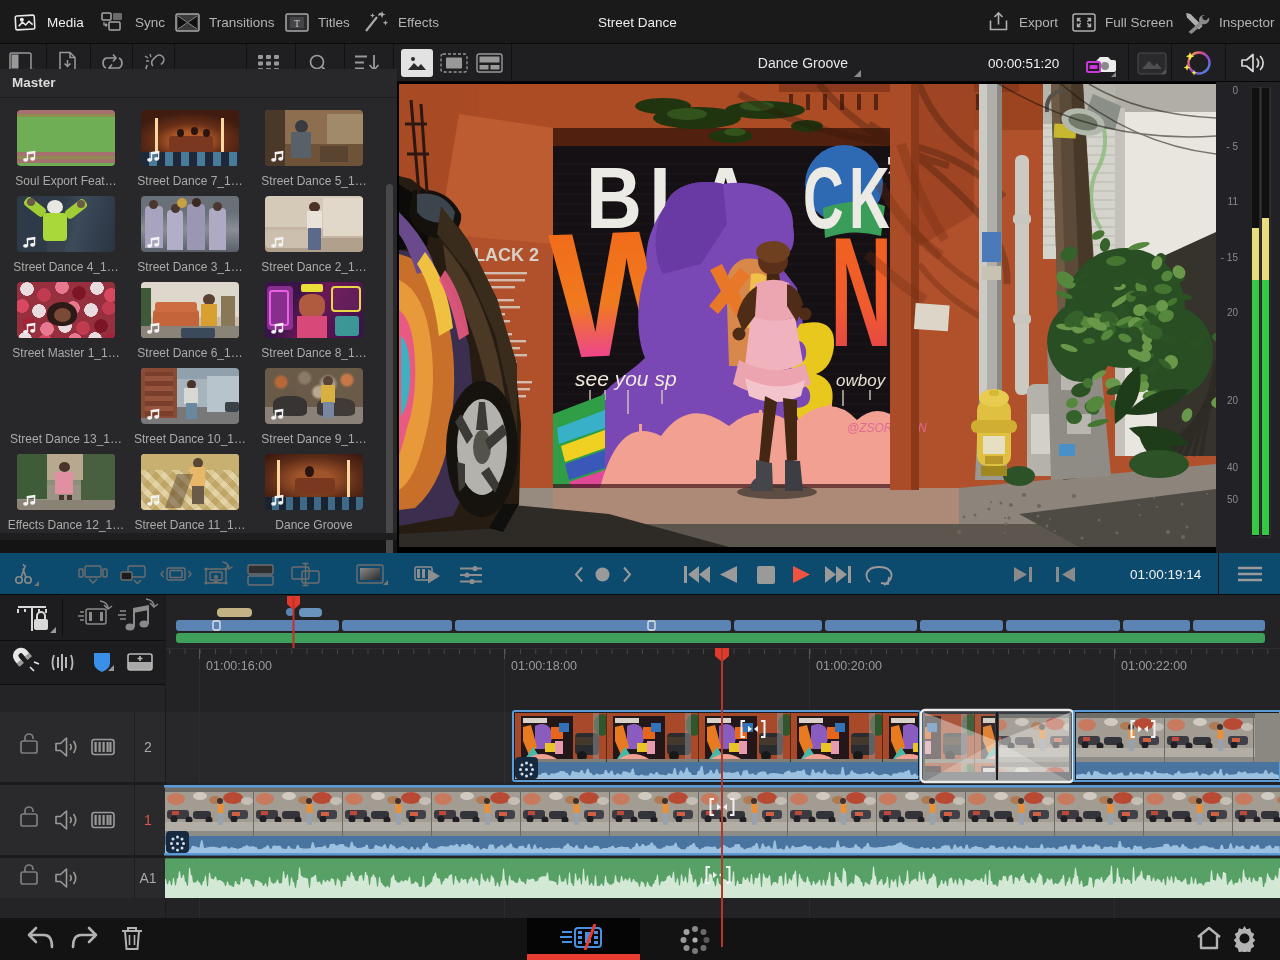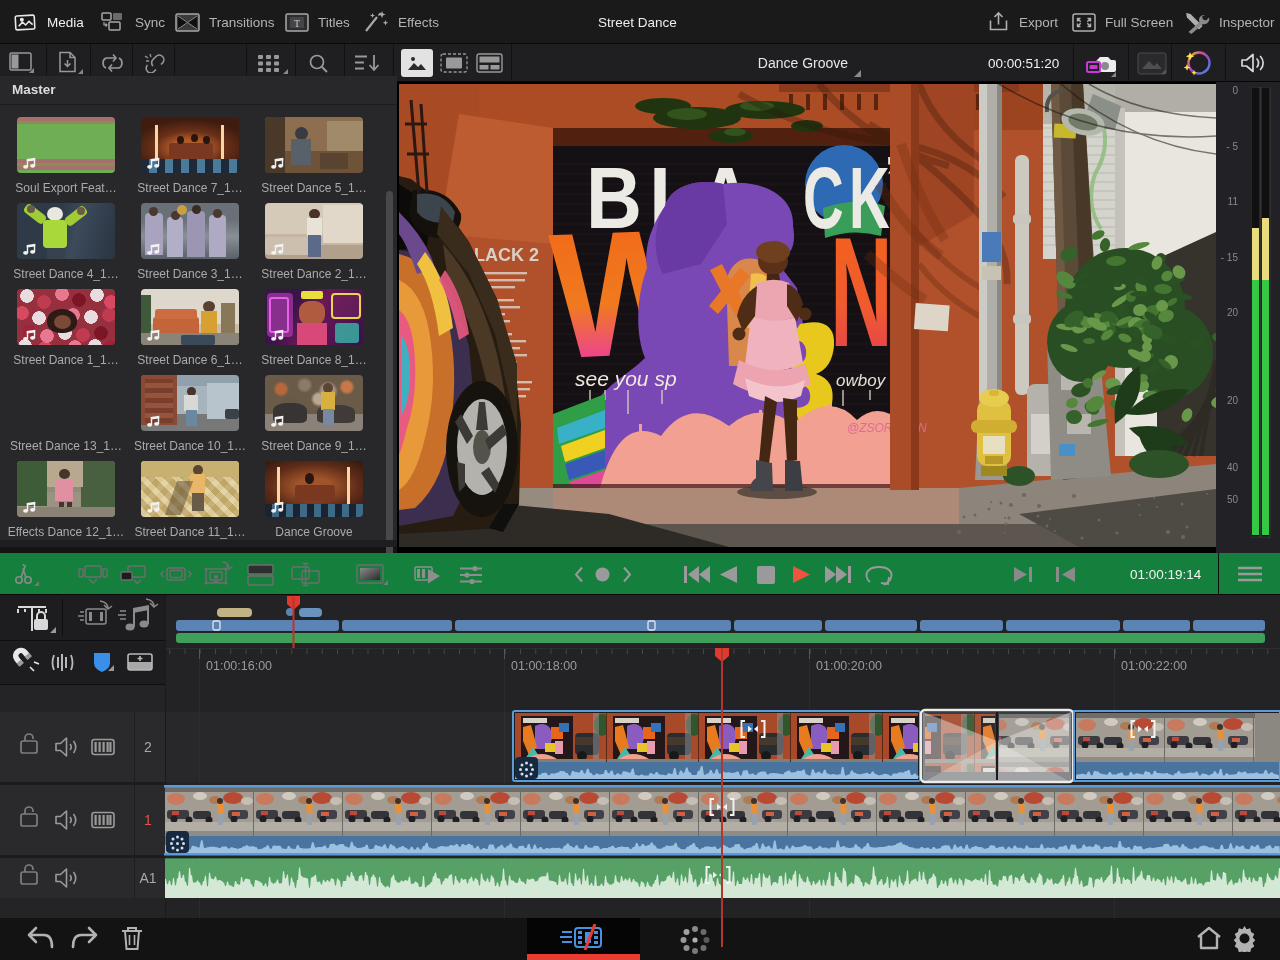--- a/index.html
+++ b/index.html
@@ -7,33 +7,33 @@
 body { font-family:"Liberation Sans", sans-serif; position:relative; }
 .abs { position:absolute; }
 
 #topbar { position:absolute; left:0; top:0; width:1280px; height:44px; background:#1a1a1b; border-bottom:1px solid #0a0a0a; }
 .tb-item { position:absolute; top:0; height:44px; display:flex; align-items:center; gap:9px; color:#b4b4b4; font-size:13.5px; }
 .tb-item.active { color:#efefef; }
 
 #toolbar2 { position:absolute; left:0; top:44px; width:1280px; height:38px; background:#1f1f21; border-bottom:1px solid #060607; }
 .sep2 { position:absolute; top:0; width:1px; height:38px; background:#111113; }
 
-#lpanel { position:absolute; left:0; top:76px; width:397px; height:471px; background:#28282a; }
+#lpanel { position:absolute; left:0; top:69px; width:397px; height:471px; background:#28282a; }
 #lpanel .hdr { position:absolute; left:0; top:0; width:100%; height:29px; border-bottom:1px solid #1c1c1e; color:#dcdcdc; font-size:13.5px; font-weight:bold; line-height:28px; padding-left:12px; }
 .thumb { position:absolute; width:98px; height:56px; border-radius:4px; overflow:hidden; background:#111; }
 .tlabel { position:absolute; width:120px; color:#aaaaaa; font-size:12px; text-align:center; white-space:nowrap; }
 
 #scrollbar { position:absolute; left:386px; top:115px; width:7px; height:430px; background:#48484a; border-radius:4px; }
 
 #viewer { position:absolute; left:397px; top:82px; width:819px; height:471px; background:#000; }
 
 #meters { position:absolute; left:1216px; top:82px; width:64px; height:471px; background:#222226; }
 .dbl { position:absolute; color:#8a8a8a; font-size:10px; right:42px; }
 
-#toolbar3 { position:absolute; left:0; top:553px; width:1280px; height:42px; background:#15803d; border-bottom:1px solid #0a0a0b; }
+#toolbar3 { position:absolute; left:0; top:553px; width:1280px; height:42px; background:#0c4a6e; border-bottom:1px solid #0a0a0b; }
 
 #timeline { position:absolute; left:0; top:595px; width:1280px; height:323px; background:#232325; }
 
 #bottombar { position:absolute; left:0; top:918px; width:1280px; height:42px; background:#131314; }
 svg { display:block; }
 </style>
 </head>
 <body>
 <div id="topbar">
   <div class="tb-item active" style="left:14px">
@@ -507,21 +507,21 @@
         </g>
       </svg>
     </div>
 
   <div class="tlabel" style="left:6px;top:105px">Soul Export Feat…</div>
   <div class="tlabel" style="left:130px;top:105px">Street Dance 7_1…</div>
   <div class="tlabel" style="left:254px;top:105px">Street Dance 5_1…</div>
   <div class="tlabel" style="left:6px;top:191px">Street Dance 4_1…</div>
   <div class="tlabel" style="left:130px;top:191px">Street Dance 3_1…</div>
   <div class="tlabel" style="left:254px;top:191px">Street Dance 2_1…</div>
-  <div class="tlabel" style="left:6px;top:277px">Street Dance 1_1…</div>
+  <div class="tlabel" style="left:6px;top:277px">Street Master 1_1…</div>
   <div class="tlabel" style="left:130px;top:277px">Street Dance 6_1…</div>
   <div class="tlabel" style="left:254px;top:277px">Street Dance 8_1…</div>
   <div class="tlabel" style="left:6px;top:363px">Street Dance 13_1…</div>
   <div class="tlabel" style="left:130px;top:363px">Street Dance 10_1…</div>
   <div class="tlabel" style="left:254px;top:363px">Street Dance 9_1…</div>
   <div class="tlabel" style="left:6px;top:449px">Effects Dance 12_1…</div>
   <div class="tlabel" style="left:130px;top:449px">Street Dance 11_1…</div>
   <div class="tlabel" style="left:254px;top:449px">Dance Groove</div>
   <div id="scrollbar"></div>
   <div class="abs" style="left:0;top:464px;width:397px;height:7px;background:#1e1e20"></div>

